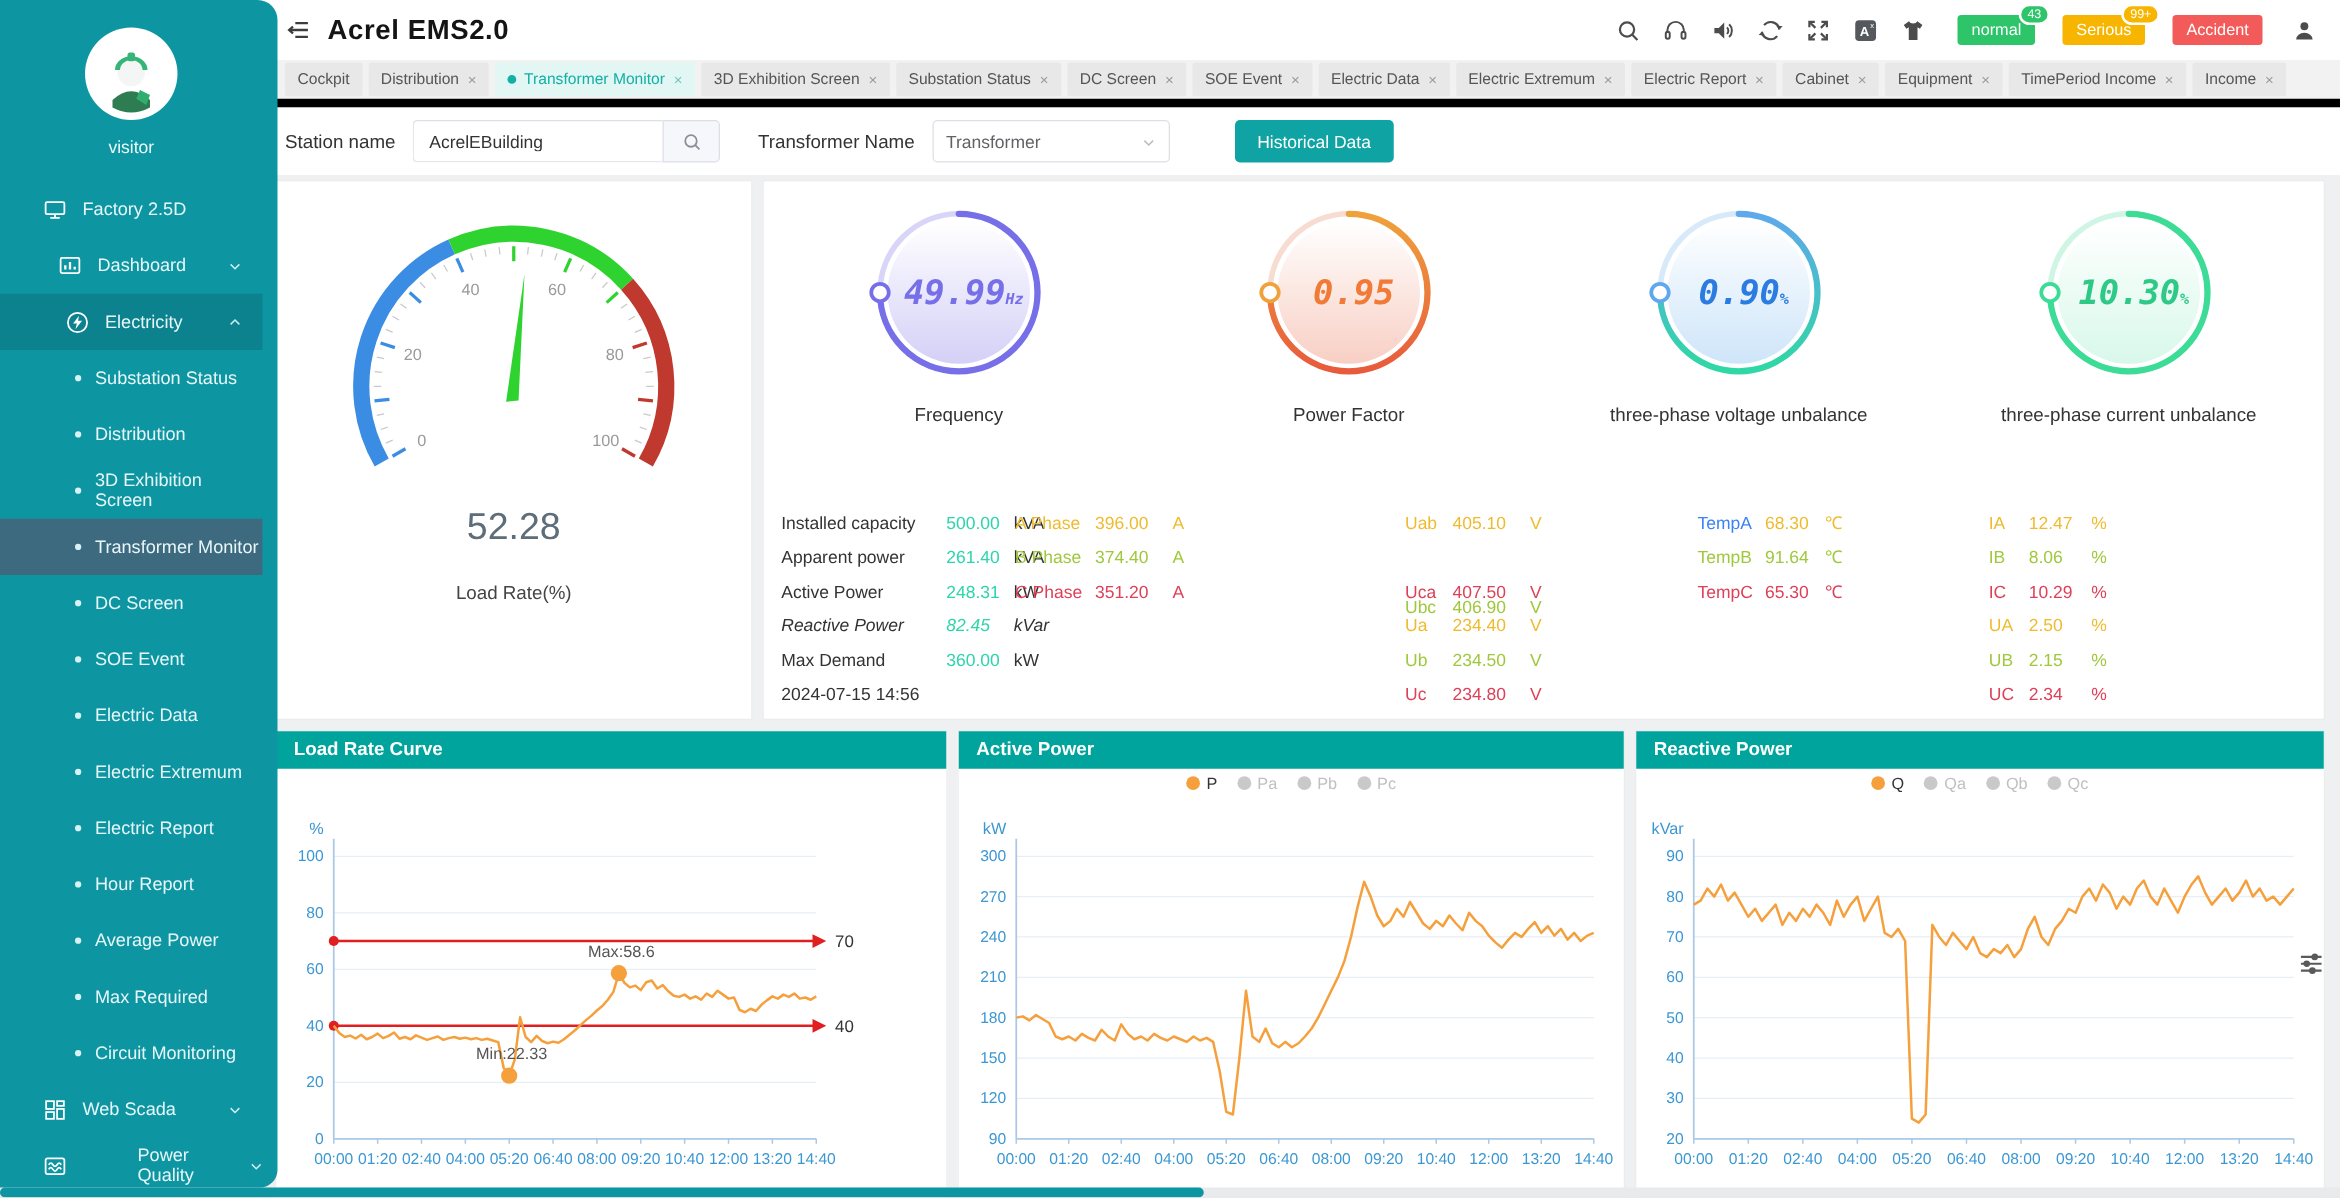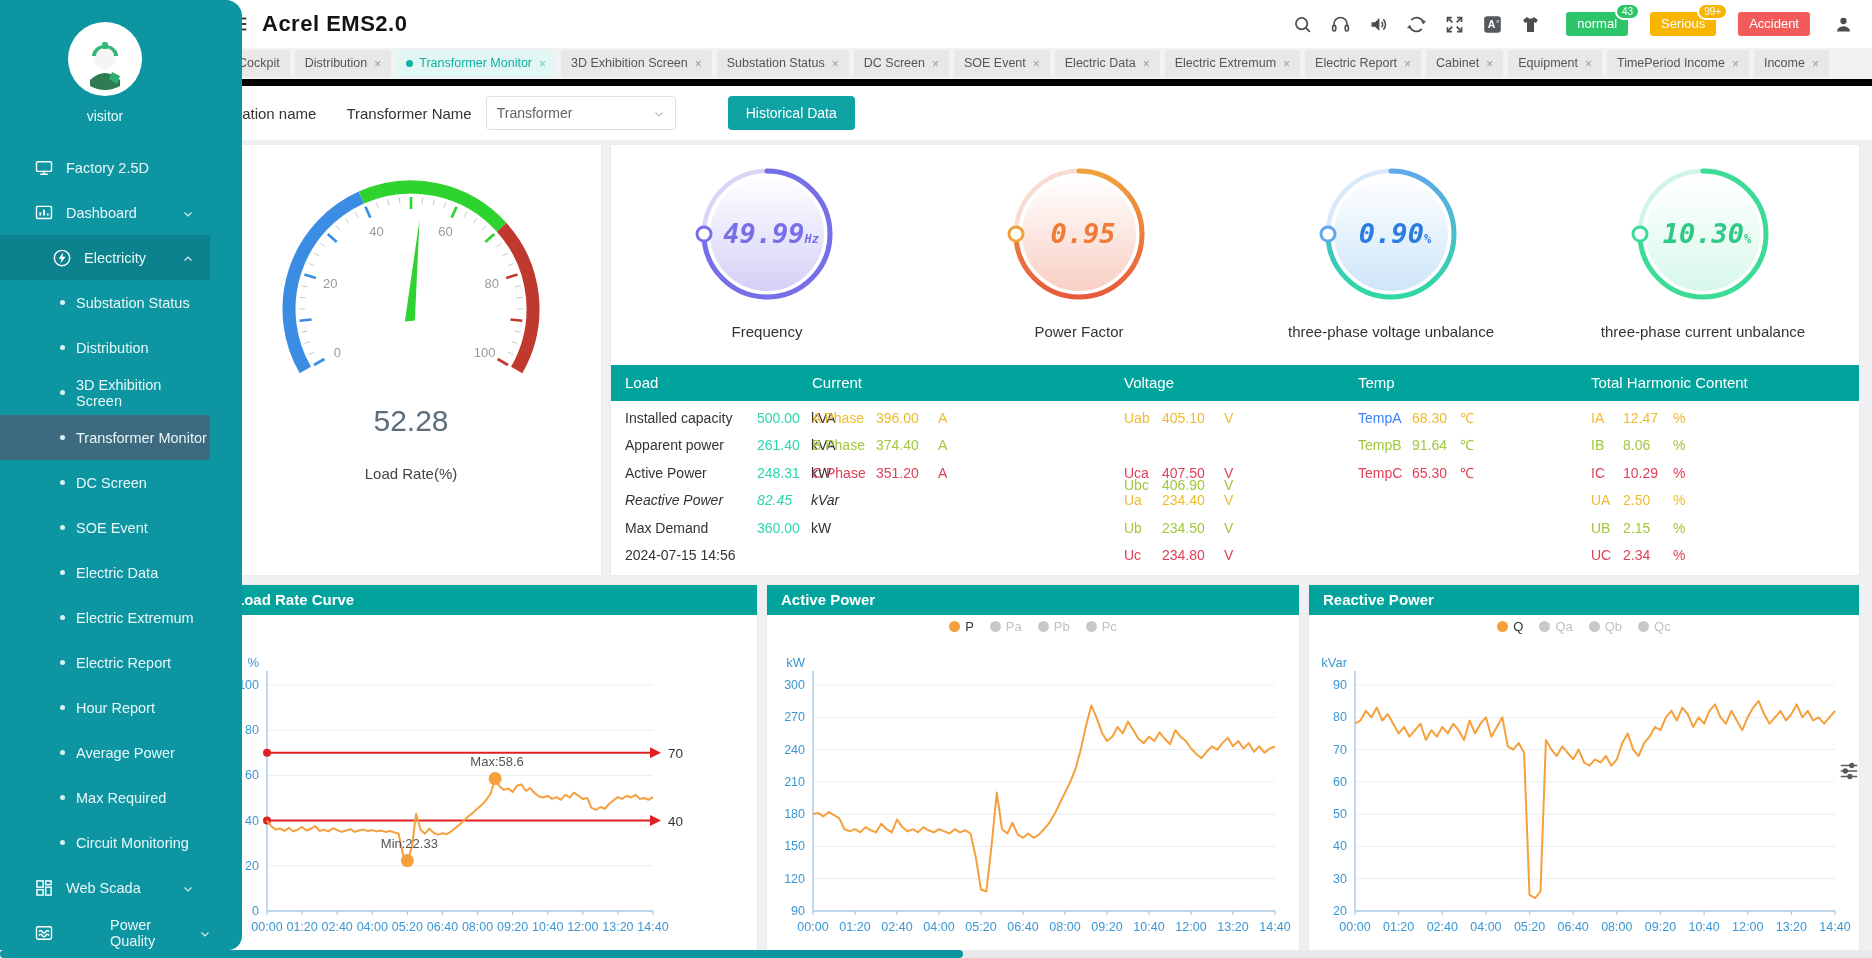--- a/index.html
+++ b/index.html
@@ -1,21 +1,21 @@
 <!DOCTYPE html>
 <html><head>
 <meta charset="utf-8">
 <style>
   * { margin:0; padding:0; box-sizing:border-box; }
   html,body { background:#dfe2e5; }
   body { font-family:"Liberation Sans", sans-serif; }
   #app { position:relative; width:1872px; height:958px; background:#eef0f1; overflow:hidden; }
 
   
-  .sidebar { position:absolute; left:0; top:0; width:242px; height:950px;
+  .sidebar { position:absolute; left:0; top:0; width:222px; height:950px;
              background:#0D96A2; border-radius:0 16px 14px 0; z-index:5; }
   .avatar-wrap { position:absolute; top:22px; left:0; width:210px; text-align:center; }
   .avatar { width:74px; height:74px; border-radius:50%; background:#ffffff; display:inline-block; }
   .visitor { margin-top:8px; color:#eafcfd; font-size:14px; }
   .menu-item { position:absolute; left:0; width:210px; height:45px; display:flex; align-items:center;
                color:#e8f7f9; font-size:14.5px; cursor:pointer; }
   .menu-item .mi-icon { width:20px; height:20px; margin-left:34px; margin-right:12px; color:#fff; flex:0 0 20px;}
   .menu-item .mi-bullet { width:5px; height:5px; border-radius:50%; background:#d8f2f4; margin-left:60px; margin-right:11px; flex:0 0 5px;}
   .menu-item .mi-chevron { margin-left:auto; margin-right:16px; width:12px; height:12px; color:#cfeef1; }
   .menu-item.parent-active { background:#0B828E;padding-left:18px; }
@@ -113,21 +113,21 @@
       <div class="visitor">visitor</div>
     </div>
     <nav id="menu">
         <div class="menu-item" style="top: 145px;">
           <span class="mi-icon"><svg viewBox="0 0 24 24" fill="none" stroke="currentColor" stroke-width="1.7" width="20" height="20">
               <rect x="3" y="4.5" width="18" height="11.5" rx="1.4"></rect>
               <path d="M12 16 V19.5 M7.5 19.5 H16.5"></path>
             </svg></span>
           <span>Factory 2.5D</span>
         </div>
-        <div class="menu-item" style="top: 190px;">
+        <div class="menu-item" style="top: 190px; padding-left: 12px;">
           <span class="mi-icon"><svg viewBox="0 0 24 24" width="20" height="20" fill="none" stroke="currentColor" stroke-width="1.7">
               <rect x="3" y="4" width="18" height="14.5" rx="1.4"></rect>
               <path d="M7.5 15 V11 M12 15 V8 M16.5 15 V12.5" stroke-width="2.2"></path>
             </svg></span>
           <span>Dashboard</span>
           <span class="mi-chevron"><svg viewBox="0 0 24 24" fill="none" stroke="currentColor" stroke-width="2.4" width="12" height="12">
               <path d="M5 9 L12 16 L19 9"></path>
             </svg></span>
         </div>
         <div class="menu-item parent-active" style="top: 235px;">
@@ -328,20 +328,31 @@
         <span class="tab-close">×</span>
       </span>
       <span class="tab">
         <span>Income</span>
         <span class="tab-close">×</span>
       </span>
     </div>
 
   <div class="filterbar">
     <span class="f-label">Station name</span>
+    <span class="station-box">
+      <input class="f-input" value="AcrelEBuilding" style="">
+      <span class="f-search-btn">
+        <span class="top-icon">
+          <svg viewBox="0 0 24 24" fill="none" stroke="currentColor" stroke-width="2" width="17" height="17">
+            <circle cx="11" cy="11" r="6.5"></circle>
+              <path d="M15.8 15.8 L20.5 20.5"></path>
+          </svg>
+        </span>
+      </span>
+    </span>
     <span class="f-label" style="margin-left:30px;">Transformer Name</span>
     <span class="f-select">
       <span>Transformer</span>
       <span class="sel-chevron">
         <svg viewBox="0 0 24 24" fill="none" stroke="currentColor" stroke-width="2.4" width="12" height="12">
             <path d="M5 9 L12 16 L19 9"></path>
           </svg>
       </span>
     </span>
     <button class="hd-btn">Historical Data</button>
@@ -470,27 +481,20 @@
               </linearGradient>
             </defs>
             <circle cx="75" cy="75" r="63" fill="none" stroke="#CFF5E5" stroke-width="4.5"></circle>
             <circle cx="75" cy="75" r="57" fill="url(#fill3)"></circle>
             <path d="M 75 12 A 63 63 0 1 1 12 75" fill="none" stroke="url(#ring3)" stroke-width="5" stroke-linecap="round"></path>
             <circle cx="12" cy="75" r="7" fill="#fff" stroke="#3CDC96" stroke-width="3"></circle>
             <text x="79" y="84" text-anchor="middle" font-size="27" fill="#2FC987" class="cg-value"><tspan>10.30</tspan><tspan font-size="12" dy="0">%</tspan></text>
           </svg><div class="circle-label">three-phase current unbalance</div></div>
       </div>
     <div class="mtable">
-      <div class="mtable-header" id="mtHeader">
-          <div class="mth" style="left: 14px;">Load</div>
-          <div class="mth" style="left: 201px;">Current</div>
-          <div class="mth" style="left: 513px;">Voltage</div>
-          <div class="mth" style="left: 747px;">Temp</div>
-          <div class="mth" style="left: 980px;">Total Harmonic Content</div>
-        </div>
       <div class="mtable-body" id="mtBody">
           <div class="mcell" style="left: 14px; top: 0px;"><span class="c-label" style="width: 132px; color: rgb(51, 51, 51);">Installed capacity</span><span class="c-value" style="width: 54px; color: rgb(44, 213, 172);">500.00</span><span style="color: rgb(51, 51, 51);">kVA</span></div>
           <div class="mcell" style="left: 14px; top: 27.4px;"><span class="c-label" style="width: 132px; color: rgb(51, 51, 51);">Apparent power</span><span class="c-value" style="width: 54px; color: rgb(44, 213, 172);">261.40</span><span style="color: rgb(51, 51, 51);">kVA</span></div>
           <div class="mcell" style="left: 14px; top: 54.8px;"><span class="c-label" style="width: 132px; color: rgb(51, 51, 51);">Active Power</span><span class="c-value" style="width: 54px; color: rgb(44, 213, 172);">248.31</span><span style="color: rgb(51, 51, 51);">kW</span></div>
           <div class="mcell" style="left: 14px; top: 82.2px; font-style: italic;"><span class="c-label" style="width: 132px; color: rgb(51, 51, 51);">Reactive Power</span><span class="c-value" style="width: 54px; color: rgb(44, 213, 172);">82.45</span><span style="color: rgb(51, 51, 51);">kVar</span></div>
           <div class="mcell" style="left: 14px; top: 109.6px;"><span class="c-label" style="width: 132px; color: rgb(51, 51, 51);">Max Demand</span><span class="c-value" style="width: 54px; color: rgb(44, 213, 172);">360.00</span><span style="color: rgb(51, 51, 51);">kW</span></div>
           <div class="mcell" style="left: 14px; top: 137px;"><span class="c-label" style="width: 132px; color: rgb(51, 51, 51);">2024-07-15 14:56</span></div>
           <div class="mcell" style="left: 201px; top: 0px;"><span class="c-label" style="width: 64px; color: rgb(239, 187, 46);">A Phase</span><span class="c-value" style="width: 62px; color: rgb(239, 187, 46);">396.00</span><span style="color: rgb(239, 187, 46);">A</span></div>
           <div class="mcell" style="left: 201px; top: 27.4px;"><span class="c-label" style="width: 64px; color: rgb(160, 200, 60);">B Phase</span><span class="c-value" style="width: 62px; color: rgb(160, 200, 60);">374.40</span><span style="color: rgb(160, 200, 60);">A</span></div>
           <div class="mcell" style="left: 201px; top: 54.8px;"><span class="c-label" style="width: 64px; color: rgb(222, 64, 88);">C Phase</span><span class="c-value" style="width: 62px; color: rgb(222, 64, 88);">351.20</span><span style="color: rgb(222, 64, 88);">A</span></div>

